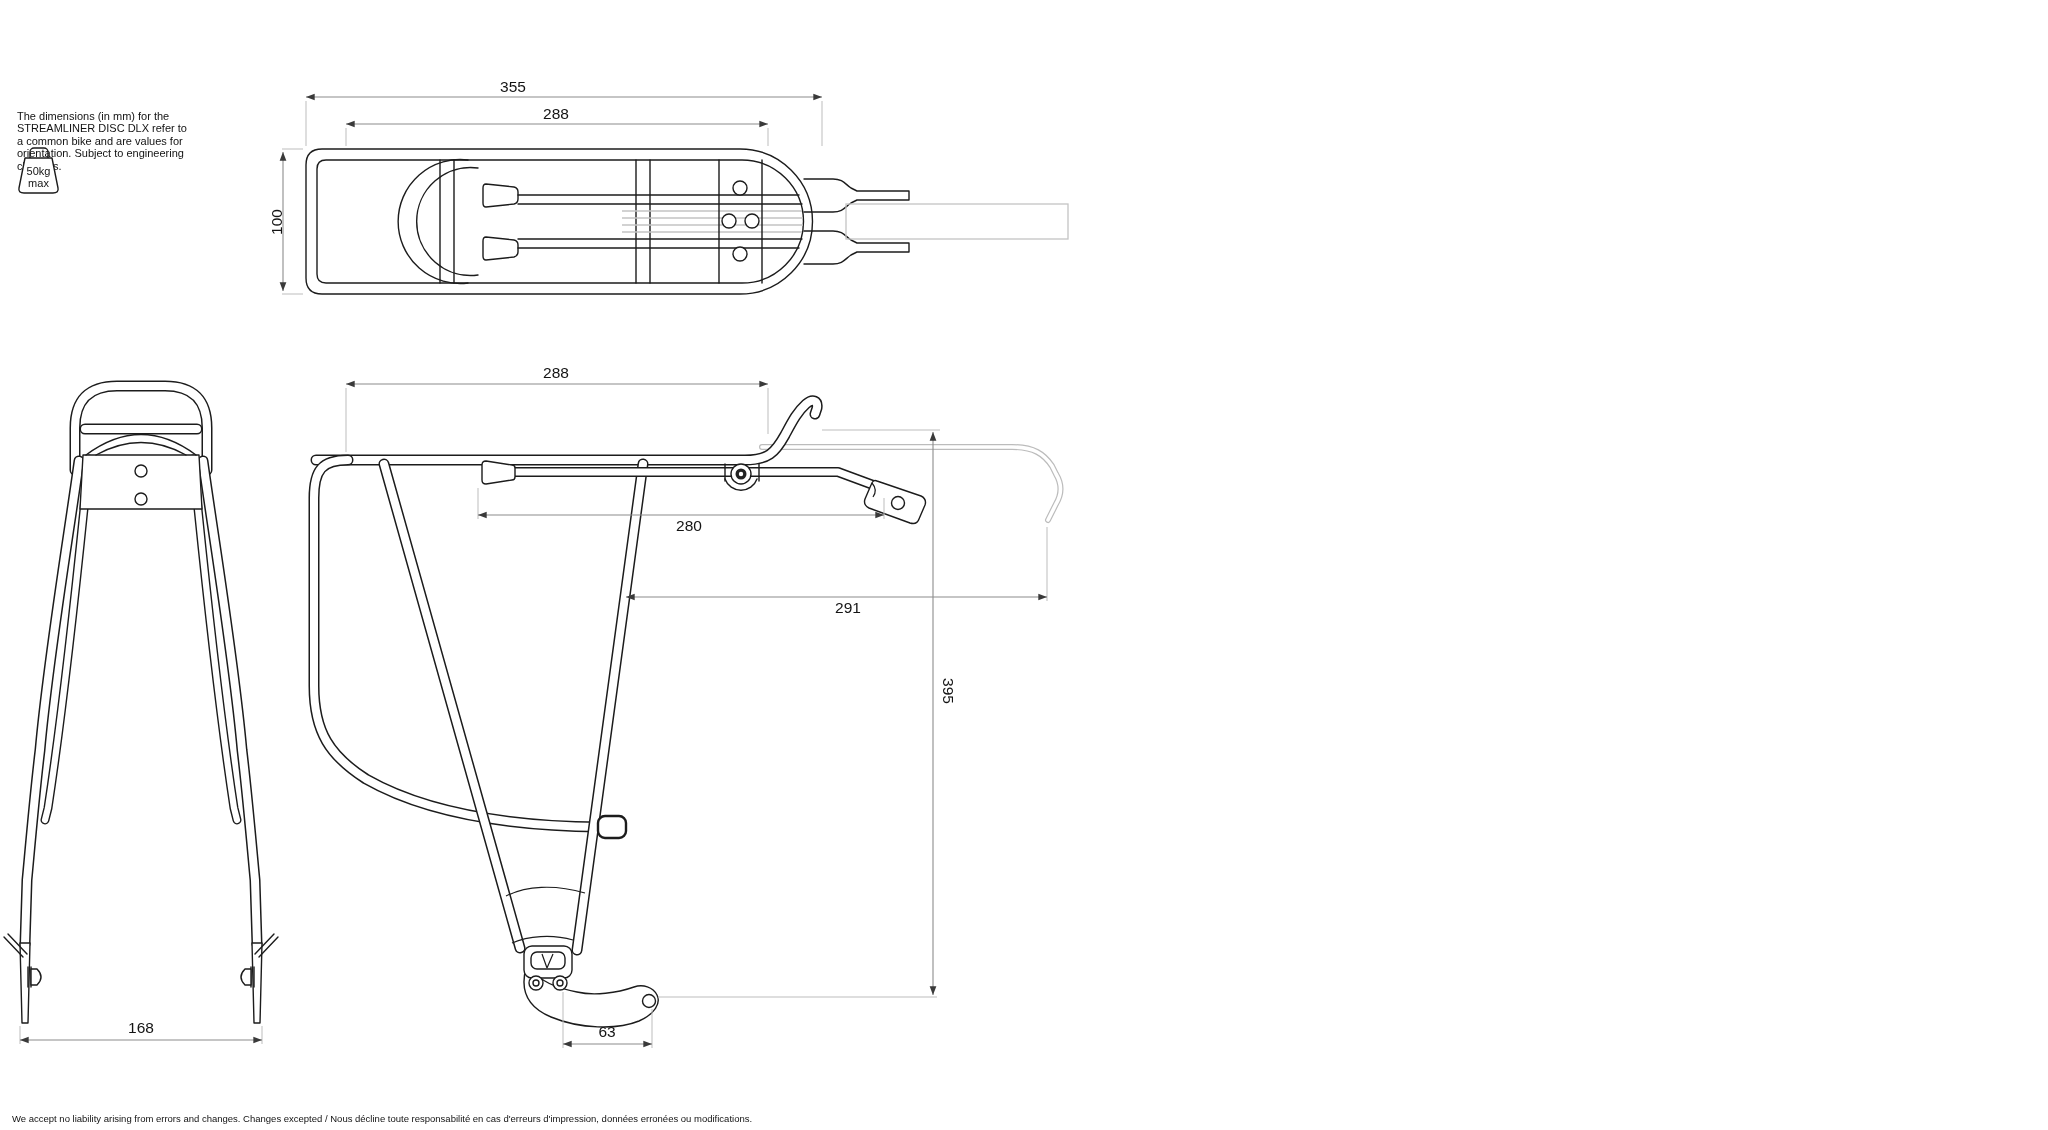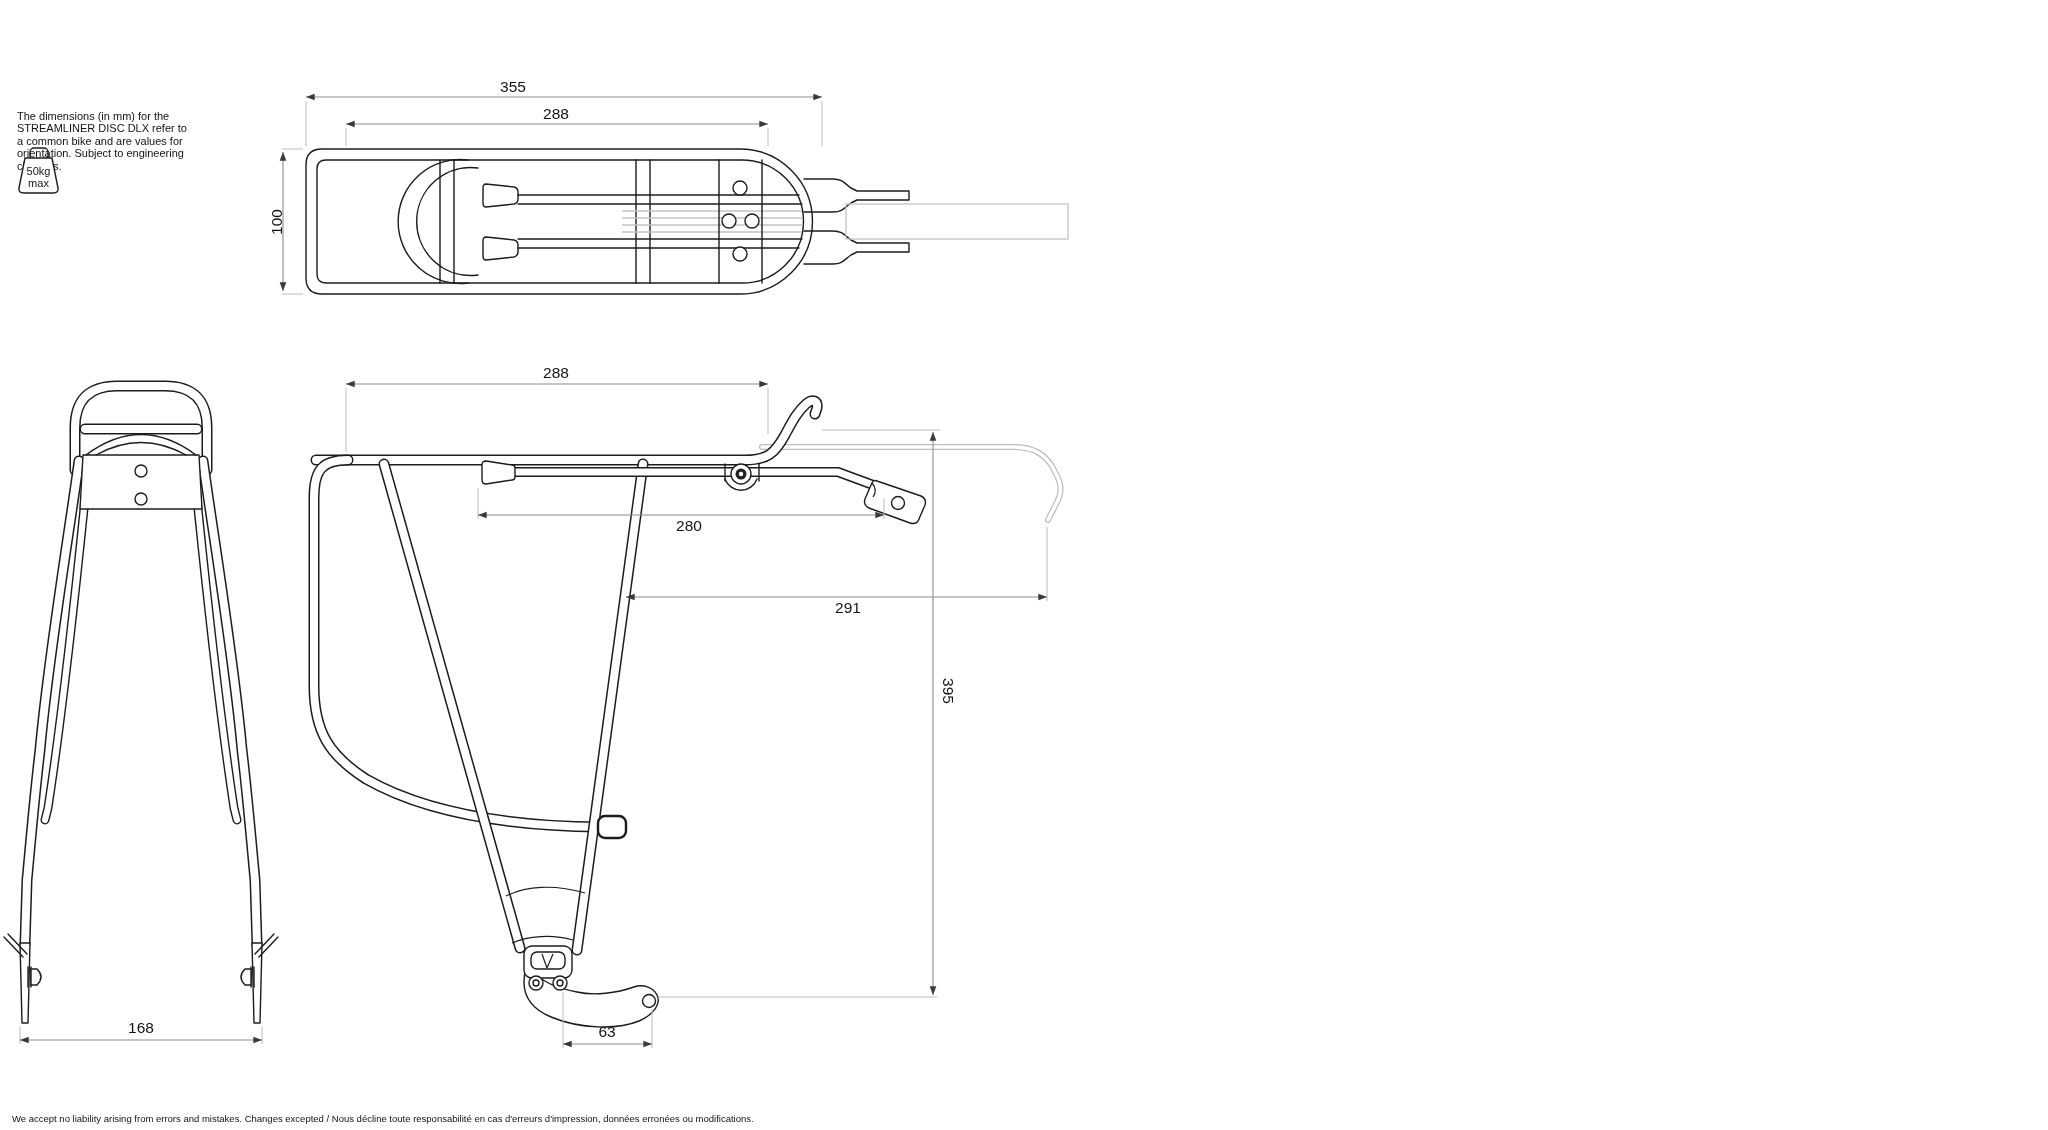--- a/index.html
+++ b/index.html
@@ -25,21 +25,21 @@
   .dtx{font-size:15.5px;fill:#141414;text-anchor:middle;}
   .wtx{font-size:11px;fill:#141414;text-anchor:middle;}
 </style>
 </head>
 <body>
 
 <div class="page">
 
   <div class="note">The dimensions (in mm) for the STREAMLINER DISC DLX refer to a common bike and are values for orientation. Subject to engineering changes.</div>
 
-  <div class="disclaimer">We accept no liability arising from errors and mistakes. Changes excepted / Nous décline toute responsabilité en cas d'erreurs d'impression, données erronées ou modifications.</div>
+  <div class="disclaimer">We accept no liability arising from errors and changes. Changes excepted / Nous décline toute responsabilité en cas d'erreurs d'impression, données erronées ou modifications.</div>
 
   <svg width="2048" height="1130" viewBox="0 0 2048 1130">
     <defs>
       <marker id="ar" viewBox="0 0 10 8" refX="9" refY="4" markerWidth="9" markerHeight="7" orient="auto-start-reverse">
         <path d="M0,0.5 L9,4 L0,7.5 Z" fill="#3a3a3a"></path>
       </marker>
     </defs>
 
     <g>
       <rect x="30" y="148" width="18" height="14" rx="4" class="ln"></rect>

